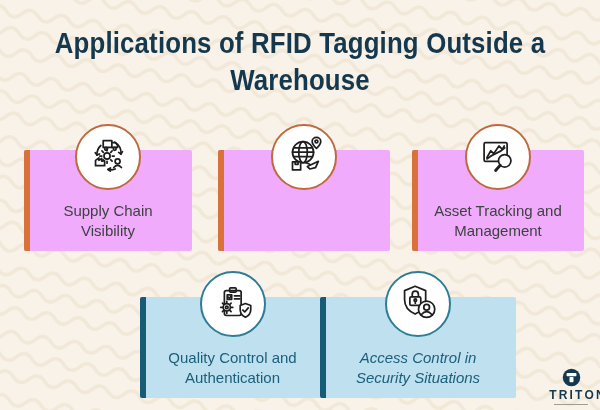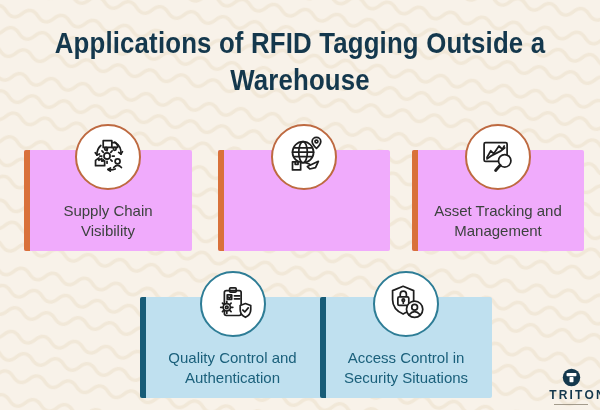--- a/index.html
+++ b/index.html
@@ -126,21 +126,21 @@
       <circle cx="17.5" cy="27.5" r="1.4"></circle>
       <path d="M22 27.5 h1.8 M17.5 23 v-1.8 M13 27.5 h-1.8 M17.5 32 v1.8 M20.7 24.3 l1.3 -1.3 M14.3 24.3 l-1.3 -1.3 M14.3 30.7 l-1.3 1.3 M20.7 30.7 l1.3 1.3"></path>
       <path d="M31.5 25.5 l5.5 -2 l5.5 2 v4.5 c0 4 -2.8 6.6 -5.5 7.9 c-2.7 -1.3 -5.5 -3.9 -5.5 -7.9 z" fill="#FFFFFF"></path>
       <path d="M34.3 30.3 l2 2 l3.6 -4.2"></path>
     </svg>
   </div>
   <div class="card-label">Quality Control and
 Authentication</div>
 </div>
 
-<div class="card bottom-row" style="left:320px;width:172px;">
+<div class="card bottom-row" style="left:320px;width:196px;font-style:italic;">
   <span class="accent"></span>
   <div class="icon-circle">
     <svg class="icon-svg" width="46" height="46" viewBox="0 0 48 48" fill="none" stroke="#1E1E1E" stroke-width="1.8" stroke-linecap="round" stroke-linejoin="round">
       <path d="M21 5.5 l11 4.5 v9.5 c0 7.5 -4.5 12 -11 15 c-6.5 -3 -11 -7.5 -11 -15 v-9.5 z"></path>
       <path d="M18 16.5 v-2.8 a3.2 3.2 0 0 1 6.4 0 v2.8"></path>
       <rect x="15.5" y="16.5" width="11.4" height="9" rx="1.5" fill="#FFFFFF"></rect>
       <circle cx="21.2" cy="20" r="1.3"></circle>
         <path d="M21.2 21.3 v1.8"></path>
       <circle cx="33" cy="29.5" r="8.5" fill="#FFFFFF"></circle>
       <circle cx="33" cy="27.3" r="3"></circle>

